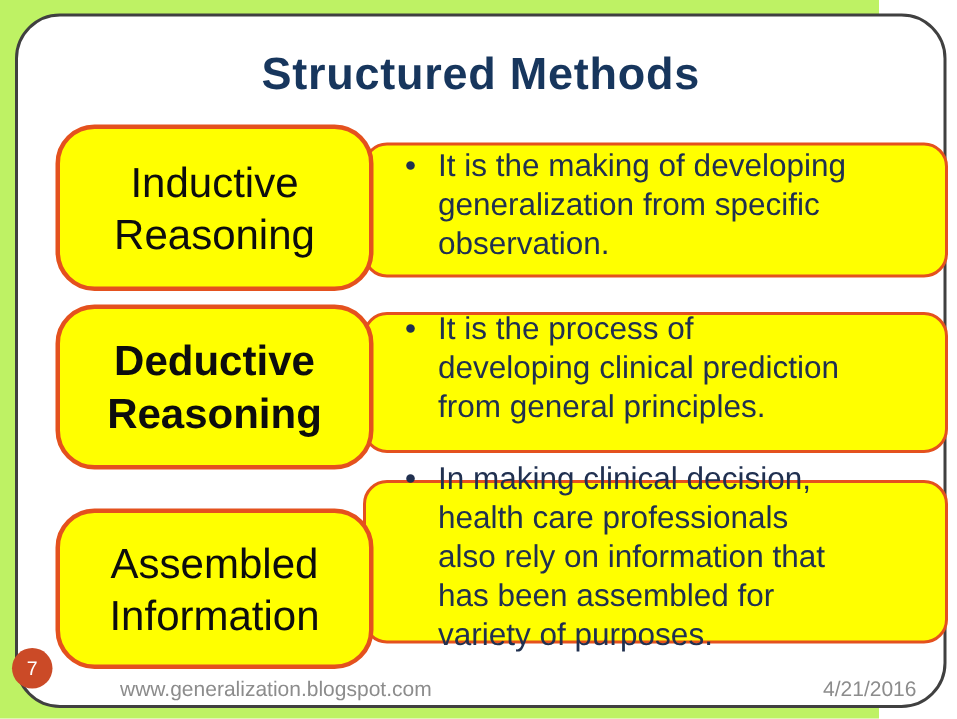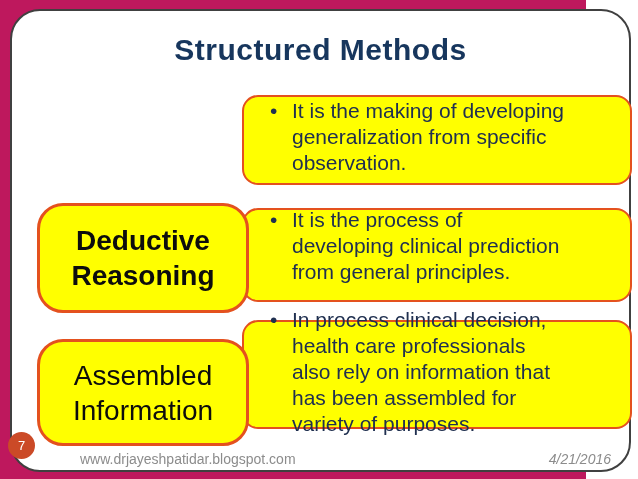--- a/index.html
+++ b/index.html
@@ -2,21 +2,21 @@
 <html style="--box-fill: #FFFF00; --box-border: #E4511E; --title-text: #17365D; --body-text: #203050; --label-text: #0D0D0D; --page-circle: #CB4A27; --footer-text: #8C8C8C; --slide-border: #404040;"><head>
 <meta charset="utf-8">
 <style>
   * { margin: 0; padding: 0; box-sizing: border-box; }
   html, body { background: #ffffff; }
   body {
     width: 638px; height: 479px;
     font-family: "Liberation Sans", sans-serif;
     position: relative; overflow: hidden;
   }
-  .stage { position: absolute; left: 0; top: 0; width: 586px; height: 479px; background: #be185d; }
+  .stage { position: absolute; left: 0; top: 0; width: 586px; height: 479px; background: #bef264; }
 
   .slide {
     position: absolute; left: 10px; top: 9px; width: 621px; height: 463px;
     background: #ffffff;
     border: 2px solid var(--slide-border, #404040);
     border-radius: 30px;
   }
 
   .title {
     position: absolute; left: 0; right: 0; top: 22px;
@@ -71,31 +71,34 @@
     color: #ffffff; font-size: 13px;
     display: flex; align-items: center; justify-content: center;
     z-index: 5;
   }
   .website {
     position: absolute; left: 68px; top: 440px;
     font-size: 14px; color: var(--footer-text, #8C8C8C);
   }
   .date {
     position: absolute; right: 18px; top: 440px;
-    font-size: 14px; color: var(--footer-text, #8C8C8C); font-style: italic;
+    font-size: 14px; color: var(--footer-text, #8C8C8C);
   }
 </style>
 </head>
 <body>
 
 <div class="stage">
   <div class="slide">
 
     <div class="title">Structured Methods</div>
 
+    <div class="pill pill-1">
+      <span>Inductive Reasoning</span>
+    </div>
     <div class="pill pill-2">
       <span>Deductive Reasoning</span>
     </div>
     <div class="pill pill-3">
       <span>Assembled Information</span>
     </div>
 
     <div class="panel panel-1"></div>
     <div class="panel panel-2"></div>
     <div class="panel panel-3"></div>
@@ -108,24 +111,24 @@
     </div>
     <div class="btext-block tb-2">
       <div class="bullet">
         <span class="dot">•</span>
         <span class="btext">It is the process of developing clinical prediction from general principles.</span>
       </div>
     </div>
     <div class="btext-block tb-3">
       <div class="bullet">
         <span class="dot">•</span>
-        <span class="btext">In process clinical decision, health care professionals also rely on information that has been assembled for variety of purposes.</span>
+        <span class="btext">In making clinical decision, health care professionals also rely on information that has been assembled for variety of purposes.</span>
       </div>
     </div>
 
-    <div class="website">www.drjayeshpatidar.blogspot.com</div>
+    <div class="website">www.generalization.blogspot.com</div>
     <div class="date">4/21/2016</div>
   </div>
 
   <div class="page-circle">
     <span>7</span>
   </div>
 </div>
 
 </body></html>

